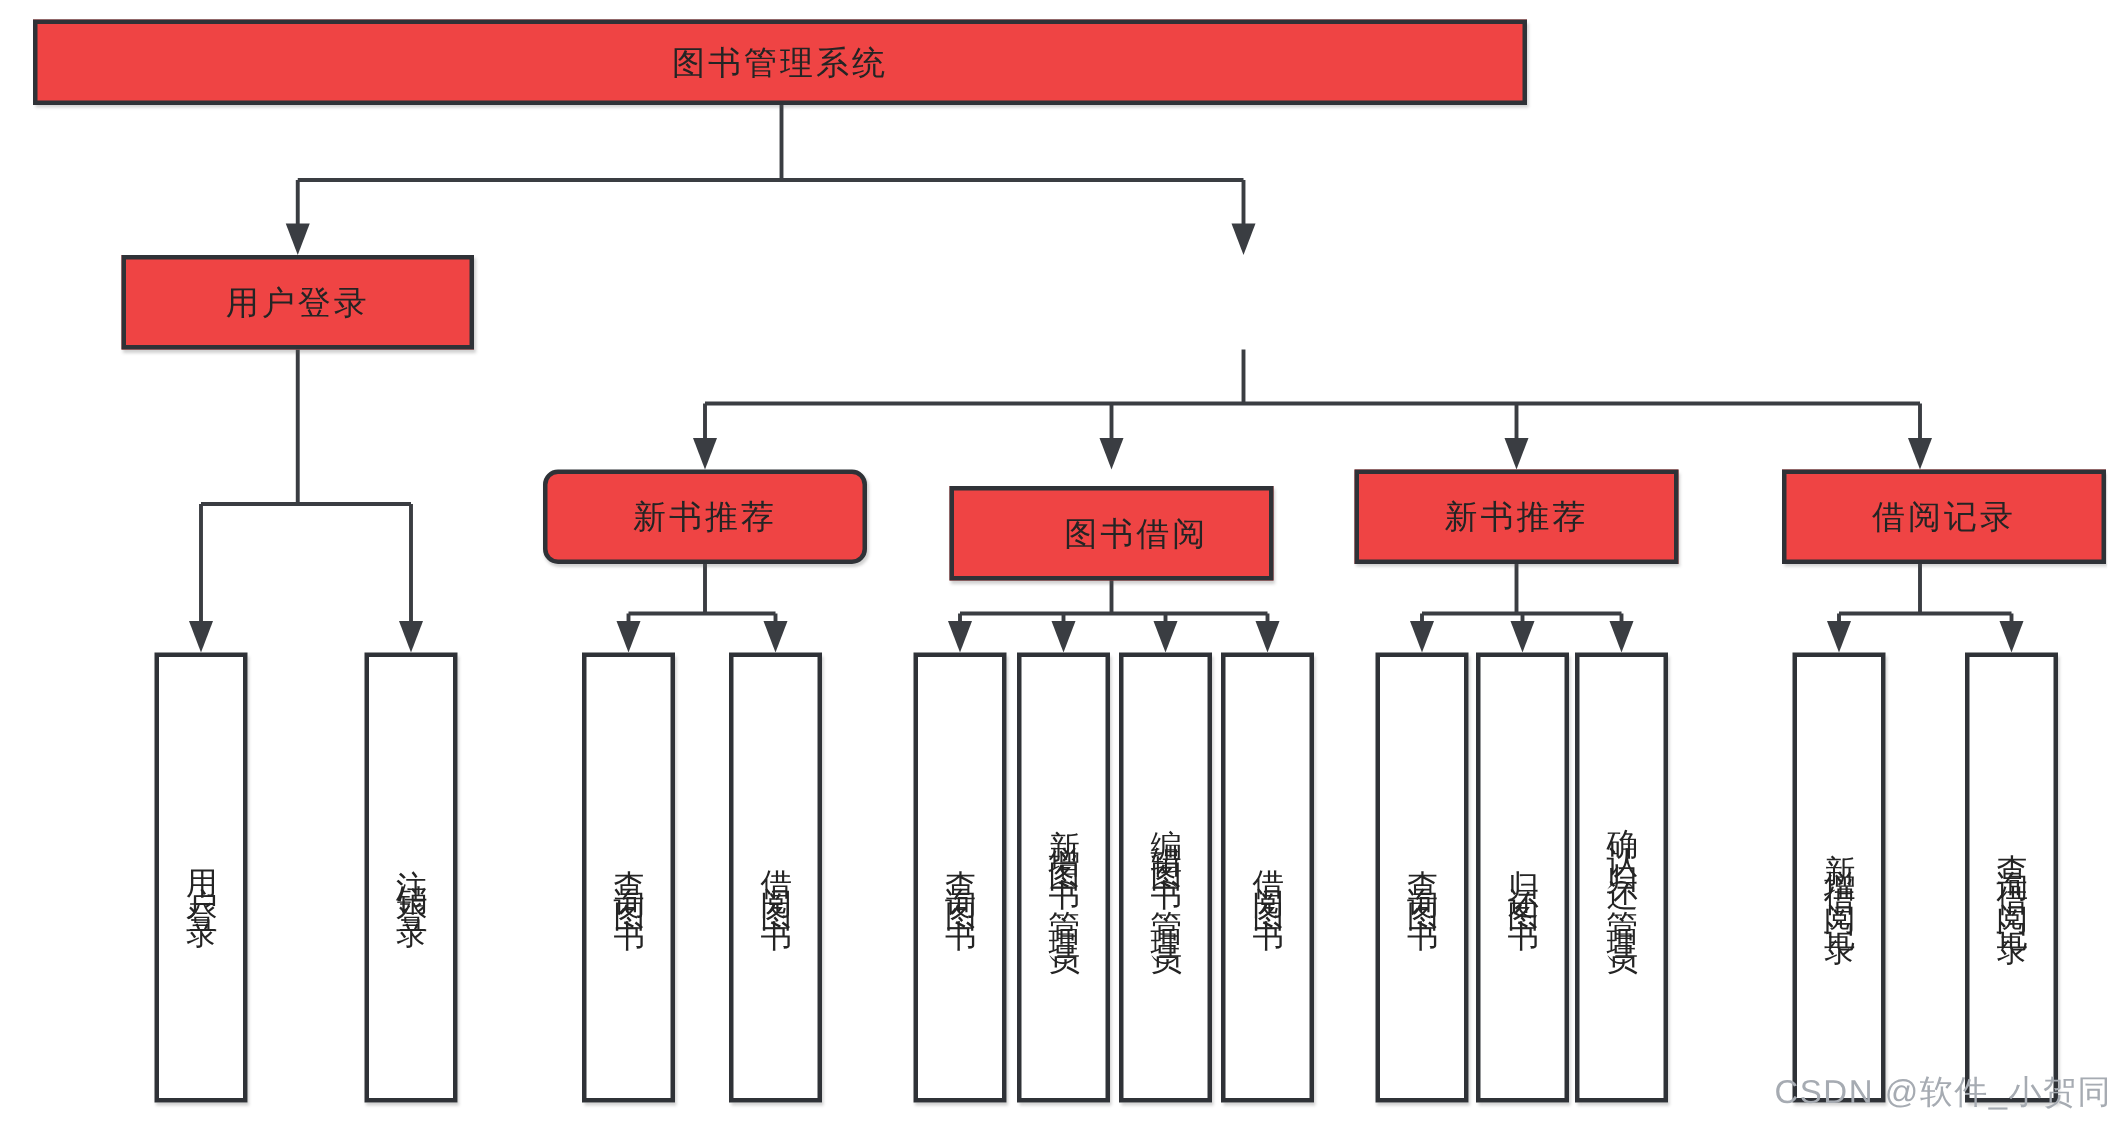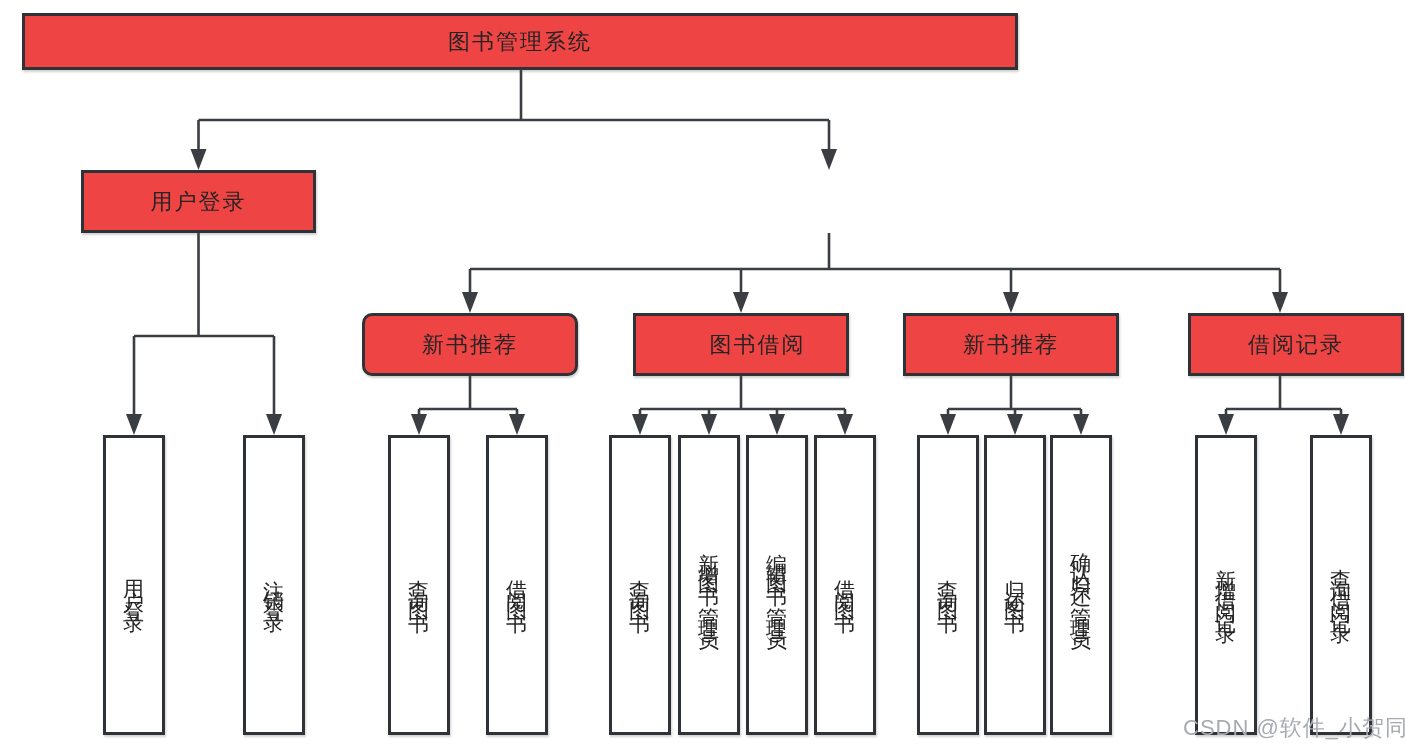--- a/index.html
+++ b/index.html
@@ -116,21 +116,21 @@
       <path d="M1341 409 V418"></path>
         <polygon points="1333,414 1349,414 1341,435"></polygon>
     </g>
   </svg>
 
   <div class="node" style="left:22px;top:13px;width:996px;height:57px;">图书管理系统</div>
 
   <div class="node" style="left:81px;top:170px;width:235px;height:63px;">用户登录</div>
 
   <div class="node" style="left:362px;top:313px;width:216px;height:63px;border-radius:10px;">新书推荐</div>
-  <div class="node" style="left:633px;top:313px;width:216px;height:63px;padding-left:33px;">图书借阅</div>
+  <div class="node" style="left:633px;top:324px;width:216px;height:63px;padding-left:33px;">图书借阅</div>
   <div class="node" style="left:903px;top:313px;width:216px;height:63px;">新书推荐</div>
   <div class="node" style="left:1172px;top:313px;width:216px;height:63px;margin-left:16px;">借阅记录</div>
 
   <div class="leaf" style="left:103px;">
     <span>用户登录</span>
   </div>
   <div class="leaf" style="left:243px;">
     <span>注销登录</span>
   </div>
 

